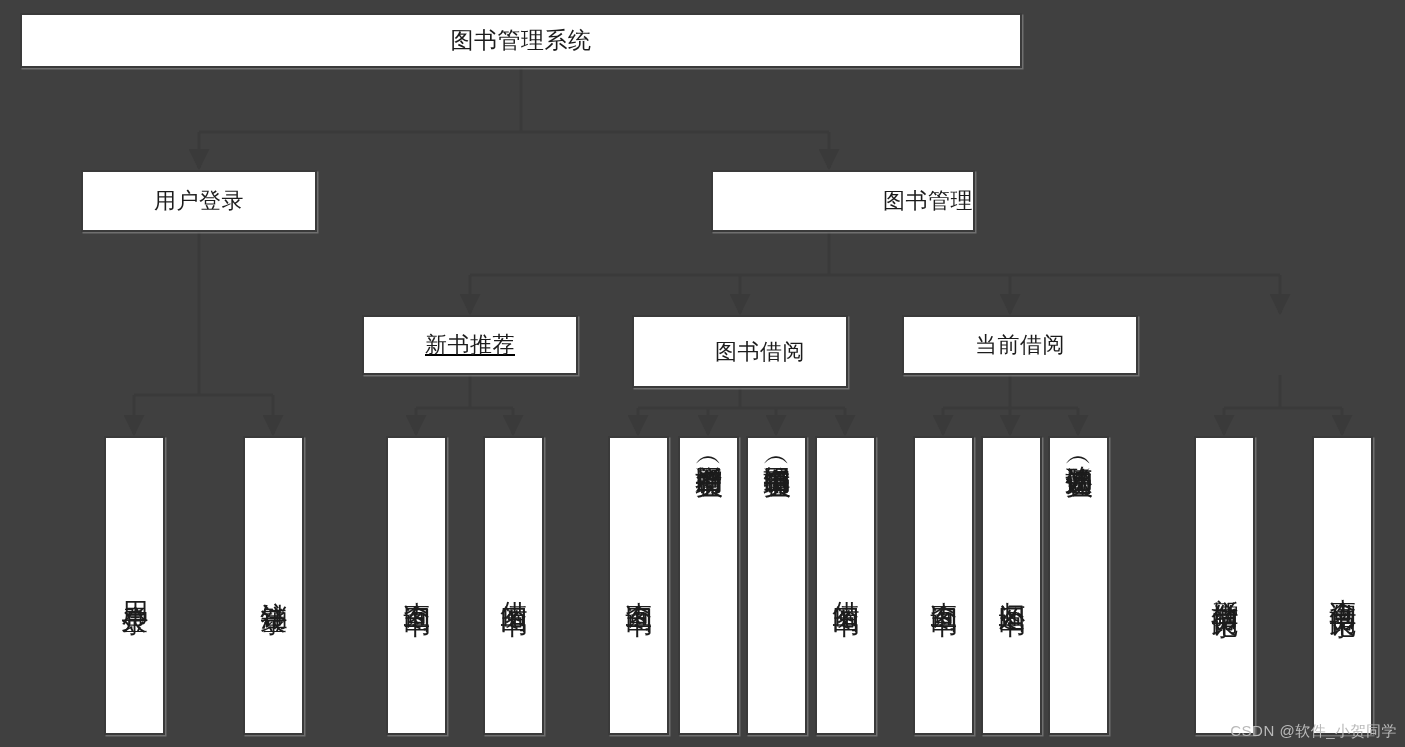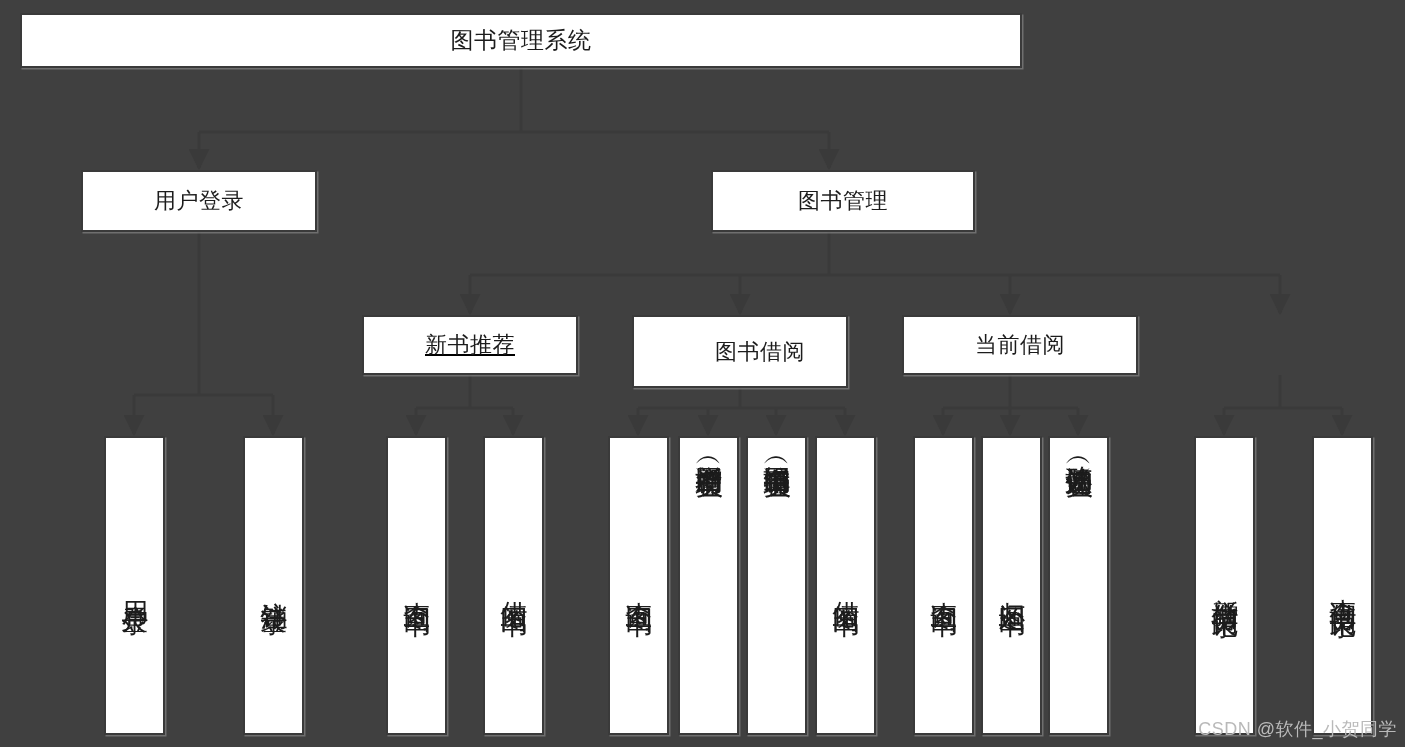--- a/index.html
+++ b/index.html
@@ -67,21 +67,21 @@
     letter-spacing: 1px;
   }
   .node.vertical.centered {
     align-items: center;
     padding-top: 0;
   }
   #watermark {
     position: absolute;
     right: 8px;
     bottom: 6px;
-    font-size: 18px;
+    font-size: 15px;
     color: #b9b9b9;
     letter-spacing: 0.5px;
     white-space: nowrap;
     user-select: none;
   }
 </style>
 </head>
 <body>
 
 <div id="diagram-root">
@@ -136,21 +136,21 @@
     </g>
   </svg>
 
   <div class="node root horizontal" style="left:20px; top:13px; width:1002px; height:55px;">
     <span class="node-label">图书管理系统</span>
   </div>
 
   <div class="node horizontal" style="left:81px; top:170px; width:236px; height:62px;">
     <span class="node-label">用户登录</span>
   </div>
-  <div class="node horizontal" style="left:711px; top:170px; width:264px; height:62px;">
+  <div class="node horizontal" style="left:711px; top:170px; width:264px; height:62px;justify-content:flex-end;">
     <span class="node-label">图书管理</span>
   </div>
 
   <div class="node horizontal" style="left:362px; top:315px; width:216px; height:60px;text-decoration:underline;">
     <span class="node-label">新书推荐</span>
   </div>
   <div class="node horizontal" style="left:632px; top:315px; width:216px; height:73px;padding-left:40px;">
     <span class="node-label">图书借阅</span>
   </div>
   <div class="node horizontal" style="left:902px; top:315px; width:236px; height:60px;">

